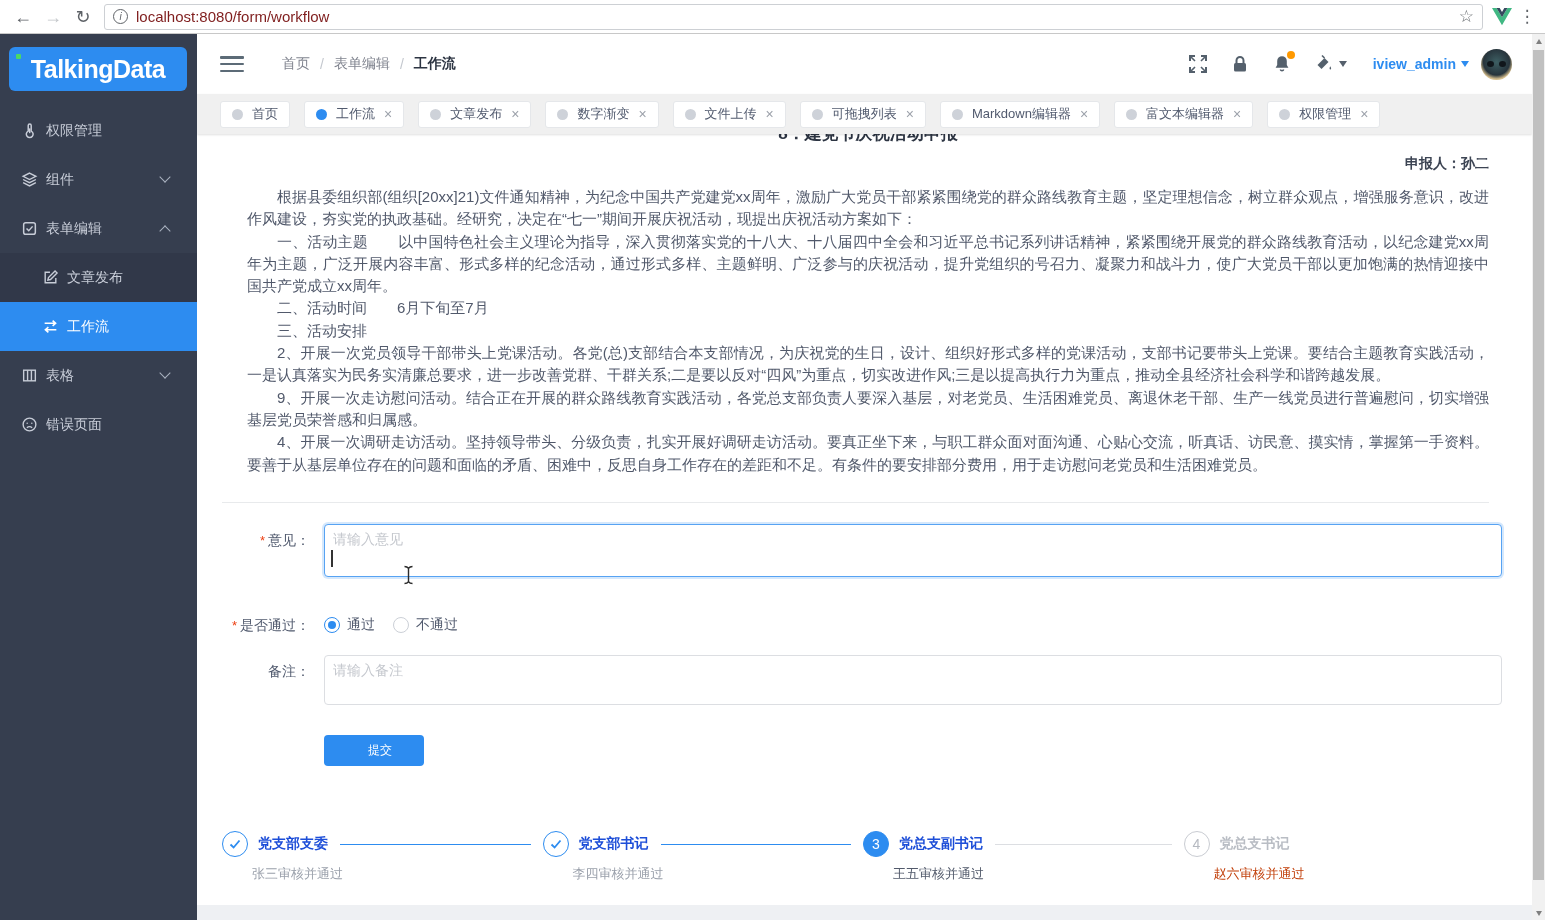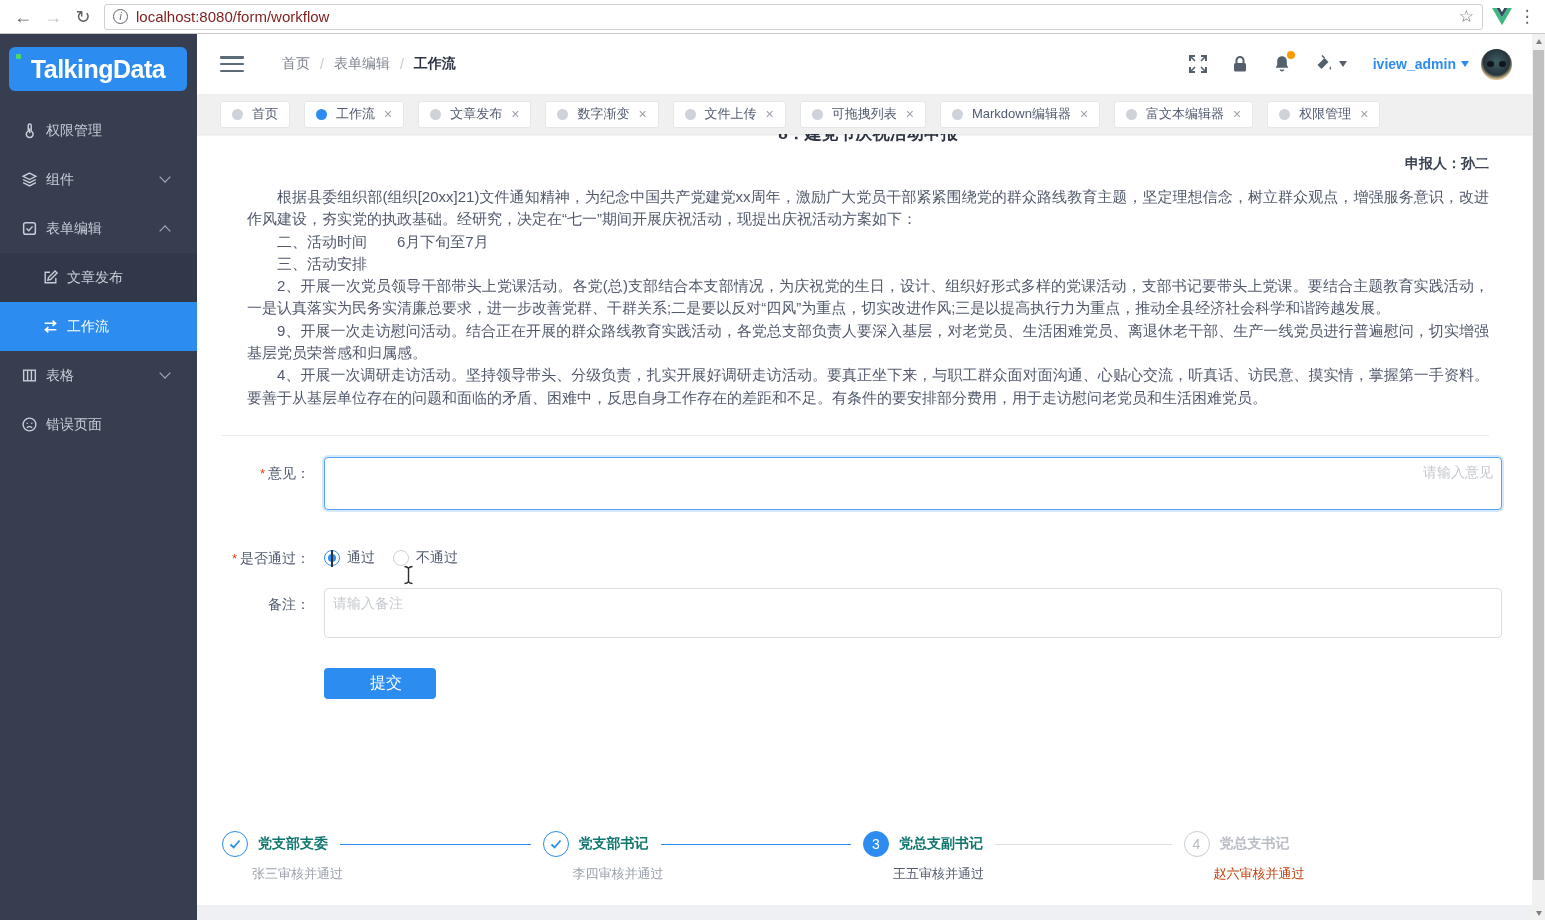--- a/index.html
+++ b/index.html
@@ -88,39 +88,39 @@
   
   .wform { margin-top:21px; padding-right:30px; }
   .frow { display:flex; margin-bottom:26px; }
   .flabel { width:113px; flex:0 0 auto; text-align:right; padding-right:0; font-size:14px; color:#515a6e; padding-top:8px; }
   .flabel .star { color:#ed4014; margin-right:3px; font-size:13px; }
   .fctrl { flex:1; margin-left:14px; position:relative; }
   textarea.ivu { width:100%; resize:none; border:1px solid #dcdee2; border-radius:4px; font-size:14px;
                  color:#515a6e; padding:6px 8px; font-family:inherit; outline:none; background:#fff; }
   textarea.ivu::placeholder { color:#c5c8ce; }
   textarea.focused { border-color:#57a3f3; box-shadow:0 0 0 2px rgba(45,140,240,.2); }
-  .h53 { height:53px;text-align:right; } .h50 { height:50px; }
+  .h53 { height:53px; } .h50 { height:50px; }
   .radio-row { padding-top:8px; display:flex; align-items:center; }
   .radio { width:16px; height:16px; border-radius:50%; border:1px solid #2d8cf0; position:relative; background:#fff; flex:0 0 auto; }
   .radio.checked:after { content:""; position:absolute; left:3px; top:3px; right:3px; bottom:3px; border-radius:50%; background:#2d8cf0; }
   .radio.off { border-color:#ccd0d7; }
   .radio-lab { font-size:14px; color:#515a6e; margin:0 18px 0 7px; }
-  .submit-btn { margin-left:127px; width:112px; height:31px; background:#2d8cf0; color:#fff; border:none;
-                border-radius:4px; font-size:16px; cursor:pointer; font-family:inherit;padding-left:12px; }
+  .submit-btn { margin-left:127px; width:100px; height:31px; background:#2d8cf0; color:#fff; border:none;
+                border-radius:4px; font-size:12px; cursor:pointer; font-family:inherit;padding-left:12px; }
 
   
   .steps { position:absolute; left:25px; right:28px; bottom:22px; display:flex; }
   .step { flex:1; min-width:0; }
   .step-head { display:flex; align-items:center; }
   .s-circle { width:26px; height:26px; border-radius:50%; flex:0 0 auto; display:flex; align-items:center; justify-content:center;
               font-size:14px; border:1px solid #2d8cf0; color:#2d8cf0; background:#fff; }
   .s-circle svg { width:14px; height:14px; }
   .step.process .s-circle { background:#2d8cf0; border-color:#2d8cf0; color:#fff; }
   .step.wait .s-circle { border-color:#c9ccd2; color:#b5b9c0; }
-  .s-title { margin-left:10px; font-size:14px; font-weight:700; color:#0f766e; white-space:nowrap; }
+  .s-title { margin-left:10px; font-size:14px; font-weight:700; color:#1d4ed8; white-space:nowrap; }
   .step.wait .s-title { color:#b9bdc4; }
   .s-line { flex:1; height:1px; margin:0 12px; background:#2d8cf0; }
   .s-line.gray { background:#dcdee2; }
   .s-content { margin:8px 0 0 30px; font-size:13px; color:#9aa0ab; }
   .step.process .s-content { color:#525a6b; }
   .step.wait .s-content { color:#c2410c; }
 
   
   .pagescroll { position:absolute; top:0; right:0; bottom:0; width:13px; background:#f1f1f1; z-index:4; }
   .ps-btn { position:absolute; left:0; width:13px; height:14px; display:flex; align-items:center; justify-content:center; }
@@ -333,20 +333,21 @@
           <span class="x">×</span>
         </span>
       </div>
 
       <div class="content">
         <div class="article">
           <h2 class="art-title">8：建党节庆祝活动申报</h2>
           <div class="art-sub">申报人：孙二</div>
           <div class="paras">
             <p class="para">根据县委组织部(组织[20xx]21)文件通知精神，为纪念中国共产党建党xx周年，激励广大党员干部紧紧围绕党的群众路线教育主题，坚定理想信念，树立群众观点，增强服务意识，改进作风建设，夯实党的执政基础。经研究，决定在“七一”期间开展庆祝活动，现提出庆祝活动方案如下：</p>
+            <p class="para">一、活动主题　　以中国特色社会主义理论为指导，深入贯彻落实党的十八大、十八届四中全会和习近平总书记系列讲话精神，紧紧围绕开展党的群众路线教育活动，以纪念建党xx周年为主题，广泛开展内容丰富、形式多样的纪念活动，通过形式多样、主题鲜明、广泛参与的庆祝活动，提升党组织的号召力、凝聚力和战斗力，使广大党员干部以更加饱满的热情迎接中国共产党成立xx周年。</p>
             <p class="para">二、活动时间　　6月下旬至7月</p>
             <p class="para">三、活动安排</p>
             <p class="para">2、开展一次党员领导干部带头上党课活动。各党(总)支部结合本支部情况，为庆祝党的生日，设计、组织好形式多样的党课活动，支部书记要带头上党课。要结合主题教育实践活动，一是认真落实为民务实清廉总要求，进一步改善党群、干群关系;二是要以反对“四风”为重点，切实改进作风;三是以提高执行力为重点，推动全县经济社会科学和谐跨越发展。</p>
             <p class="para">9、开展一次走访慰问活动。结合正在开展的群众路线教育实践活动，各党总支部负责人要深入基层，对老党员、生活困难党员、离退休老干部、生产一线党员进行普遍慰问，切实增强基层党员荣誉感和归属感。</p>
             <p class="para">4、开展一次调研走访活动。坚持领导带头、分级负责，扎实开展好调研走访活动。要真正坐下来，与职工群众面对面沟通、心贴心交流，听真话、访民意、摸实情，掌握第一手资料。要善于从基层单位存在的问题和面临的矛盾、困难中，反思自身工作存在的差距和不足。有条件的要安排部分费用，用于走访慰问老党员和生活困难党员。</p>
           </div>
         </div>
 
         <div class="divider"></div>
 

